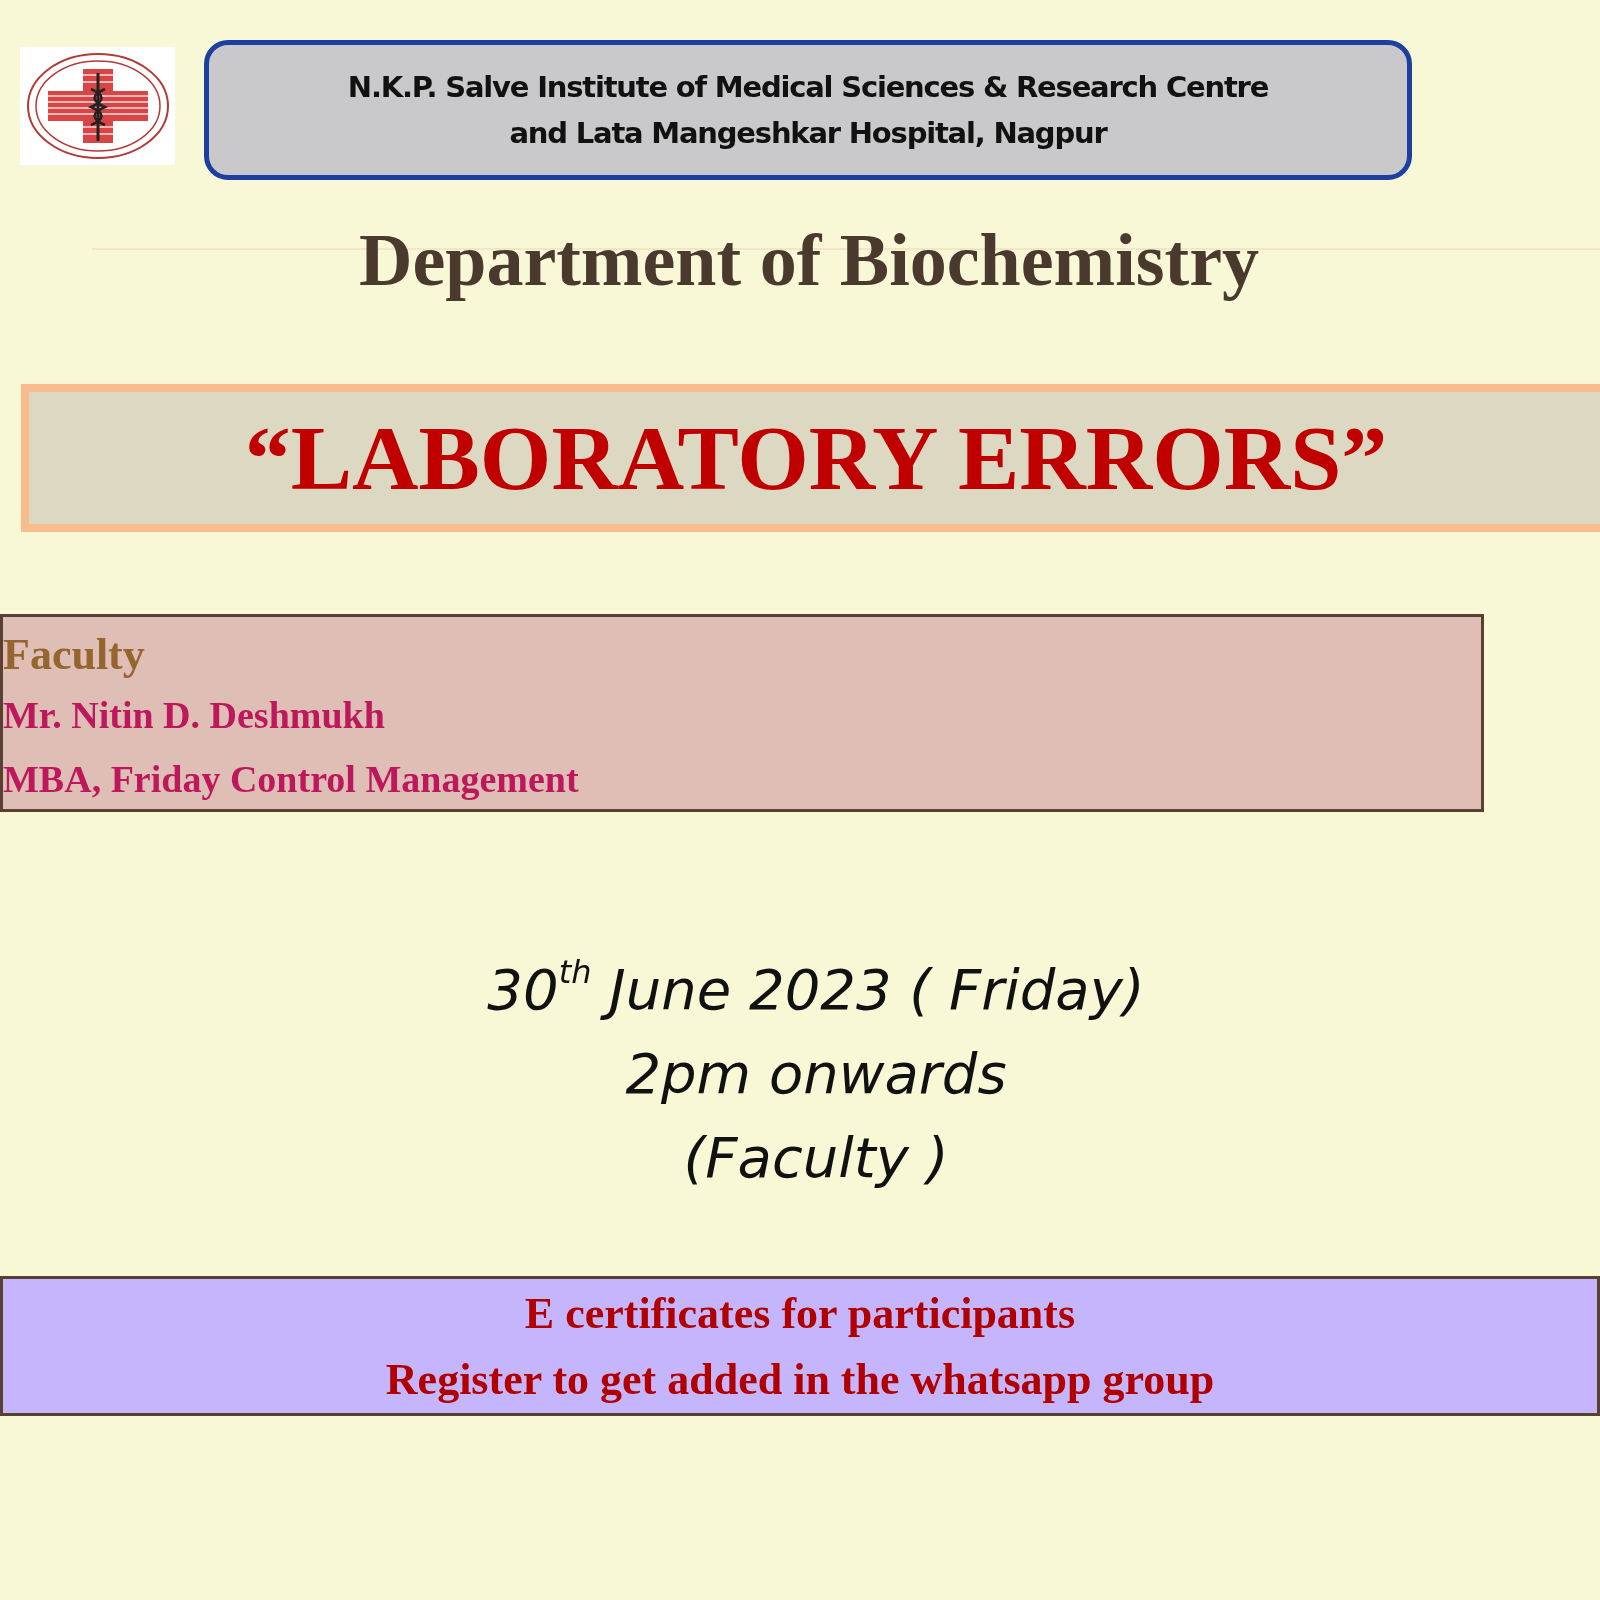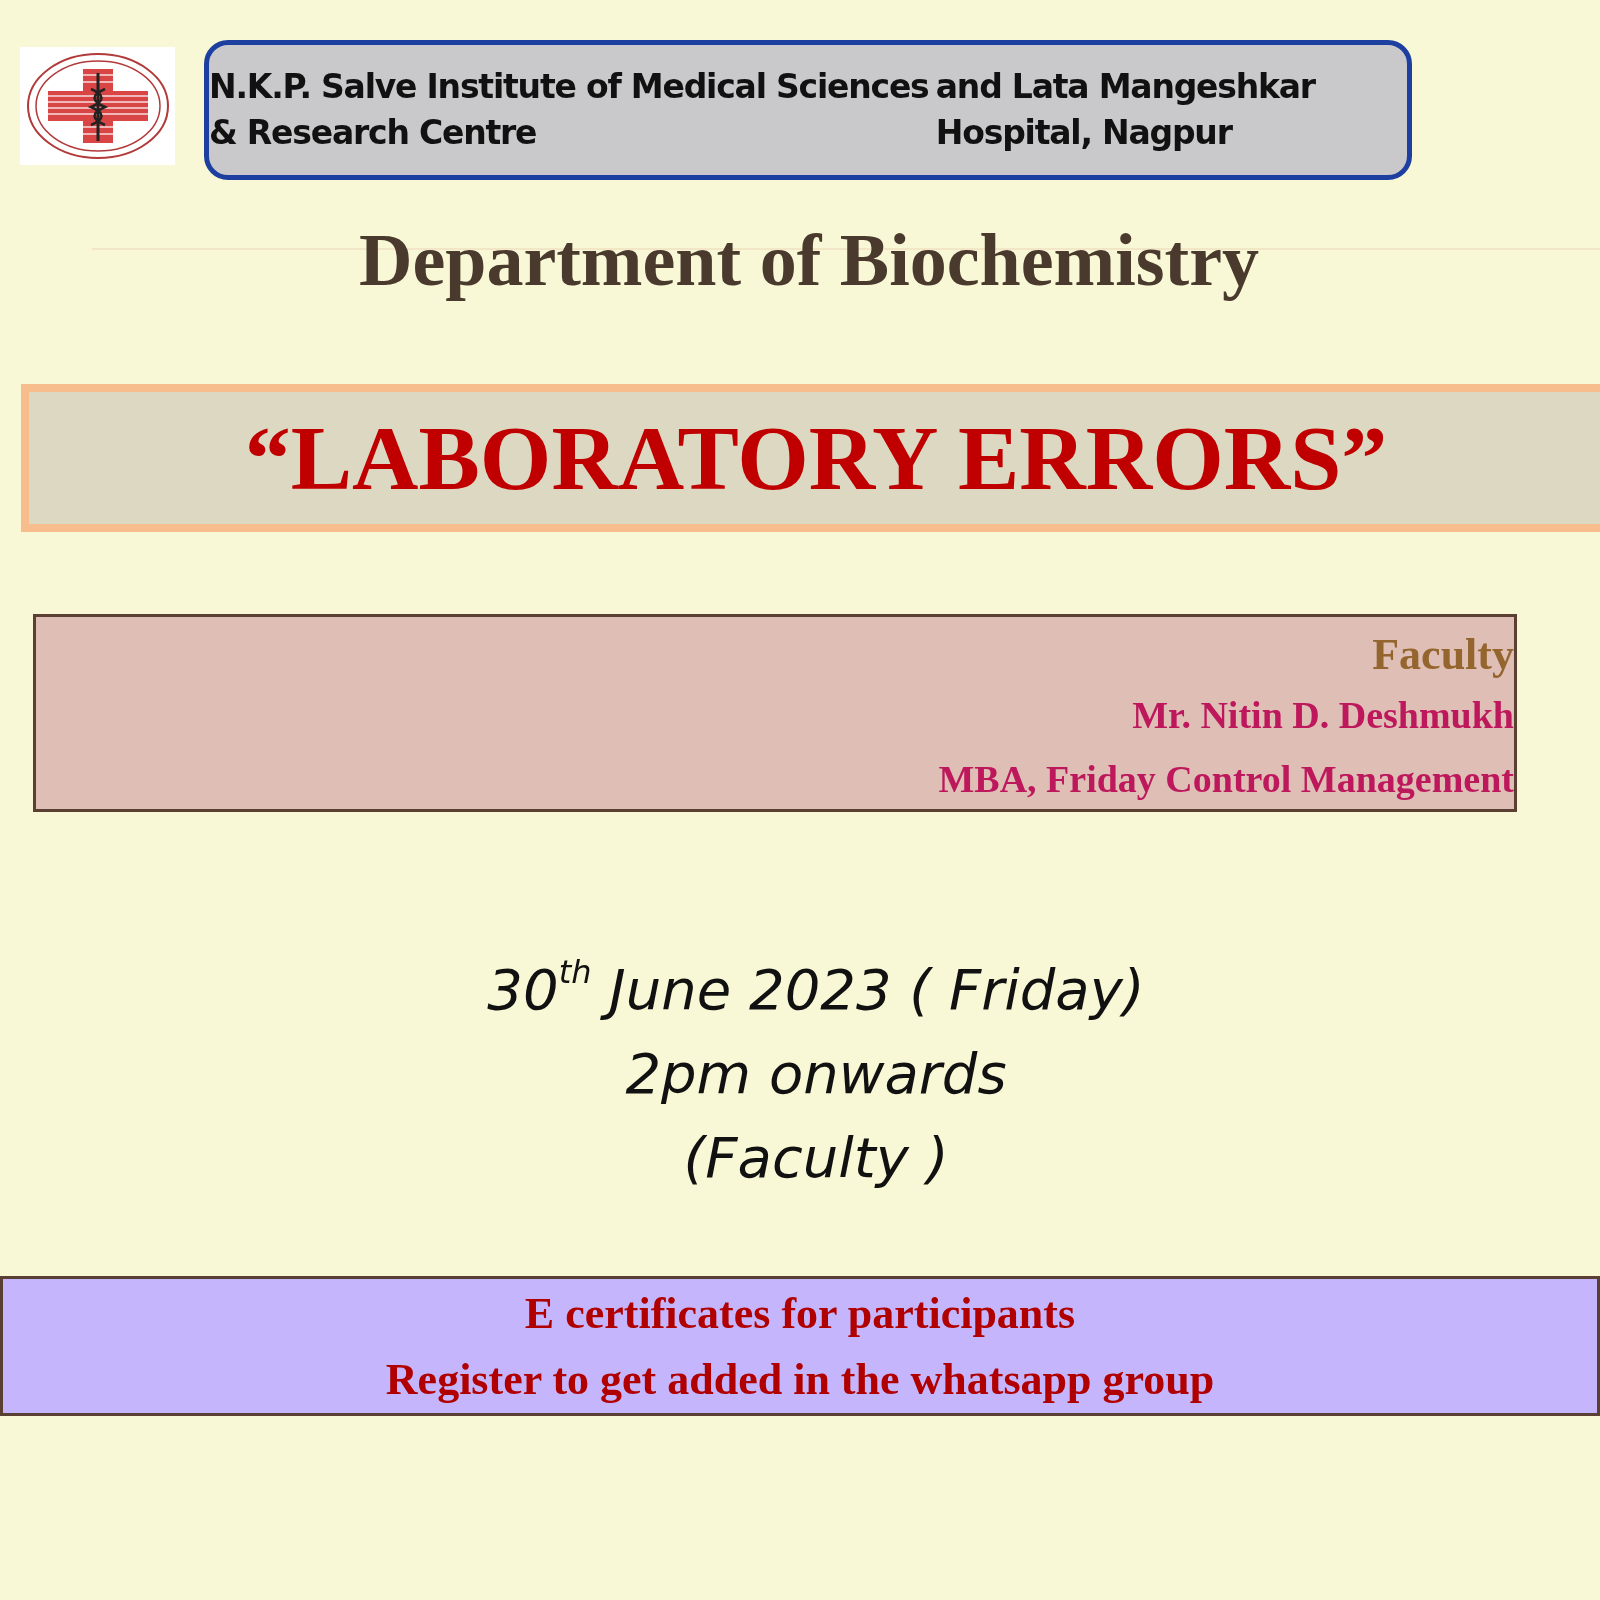--- a/index.html
+++ b/index.html
@@ -29,27 +29,27 @@
       position: absolute;
       left: 204px;
       top: 40px;
       width: 1208px;
       height: 140px;
       box-sizing: border-box;
       border: 5px solid #1c3fa0;
       border-radius: 24px;
       background: #c9c9cb;
       display: flex;
-      flex-direction: row;
+      flex-direction: column;
       align-items: center;
       justify-content: center;
       font-family: "DejaVu Sans", sans-serif;
       font-weight: bold;
       color: #111111;
-      font-size: 33px;
+      font-size: 29px;
       line-height: 46px;
       letter-spacing: -1.2px;
     }
     .rule {
       position: absolute;
       left: 92px;
       top: 248px;
       width: 1508px;
       height: 2px;
       background: #f3e6c7;
@@ -91,22 +91,21 @@
     }
     .faculty-box {
       position: absolute;
       left: 0;
       top: 614px;
       width: 1484px;
       height: 198px;
       box-sizing: border-box;
       border: 3px solid #5a3f33;
       background: #dfbfb5;
-      text-align: right;
-      margin-left: 33px;
+      text-align: left;
     }
     .faculty-label {
       font-family: "Liberation Serif", serif;
       font-weight: bold;
       font-size: 44px;
       color: #94652f;
       margin-top: 10px;
       line-height: 56px;
     }
     .faculty-name, .faculty-qual {

